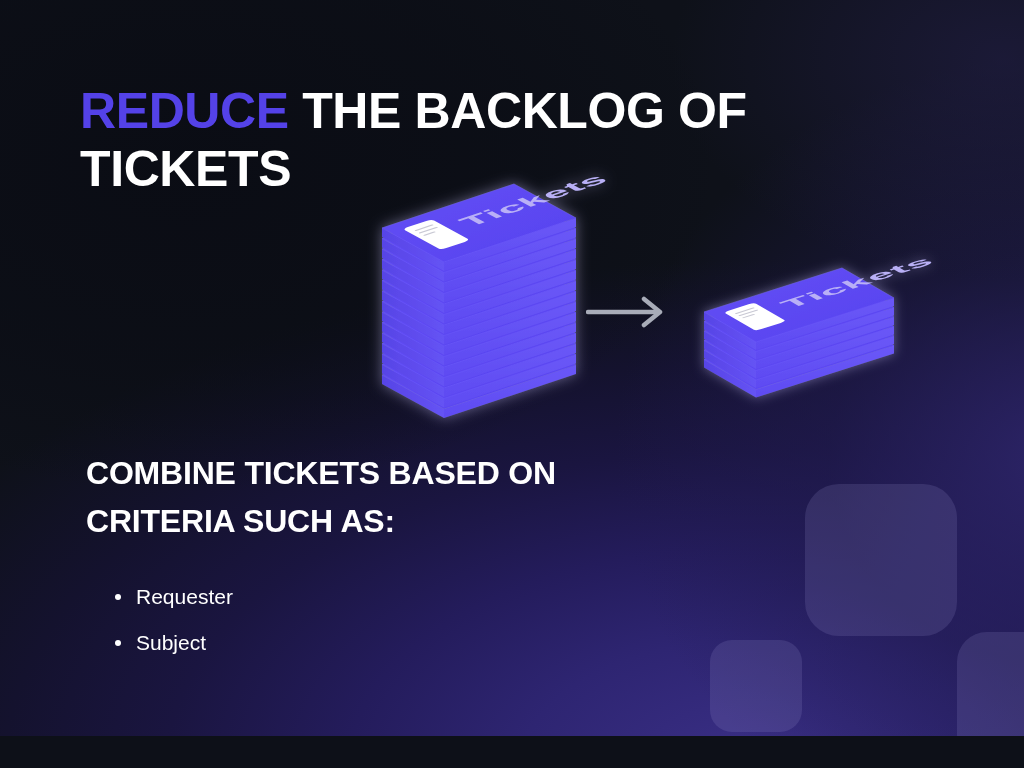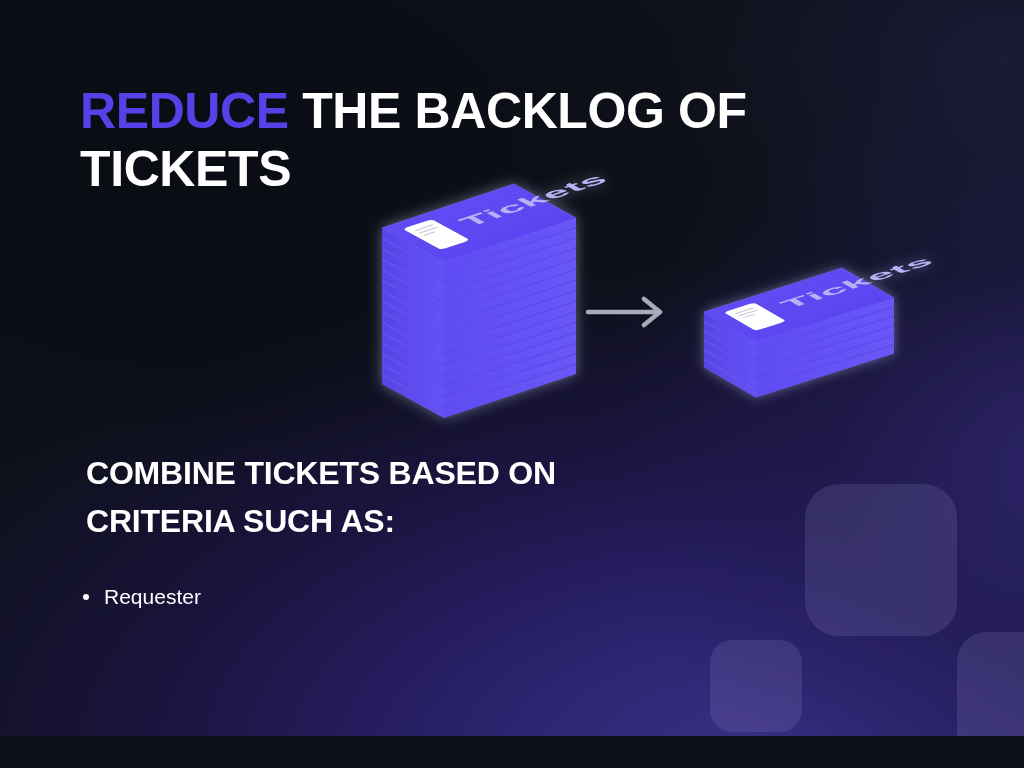--- a/index.html
+++ b/index.html
@@ -118,21 +118,21 @@
     font-weight: 700;
     letter-spacing: -0.2px;
     color: #ffffff;
     text-transform: uppercase;
     margin: 6px;
   }
 
   
   .bullets {
     position: absolute;
-    left: 68px;
+    left: 100px;
     top: 574px;
     margin: 0;
     padding: 0 0 0 36px;
     list-style: none;
     color: #ffffff;
     font-size: 21px;
     line-height: 46px;
   }
   .bullets li {
     position: relative;
@@ -371,15 +371,16 @@
             </g>
           </g>
       </g>
     </svg>
   </div>
 
   <h2 class="subheading">COMBINE TICKETS BASED ON CRITERIA SUCH AS:</h2>
 
   <ul class="bullets">
     <li>Requester</li>
+    <li>Subject</li>
   </ul>
 
 </div>
 
 </body></html>

